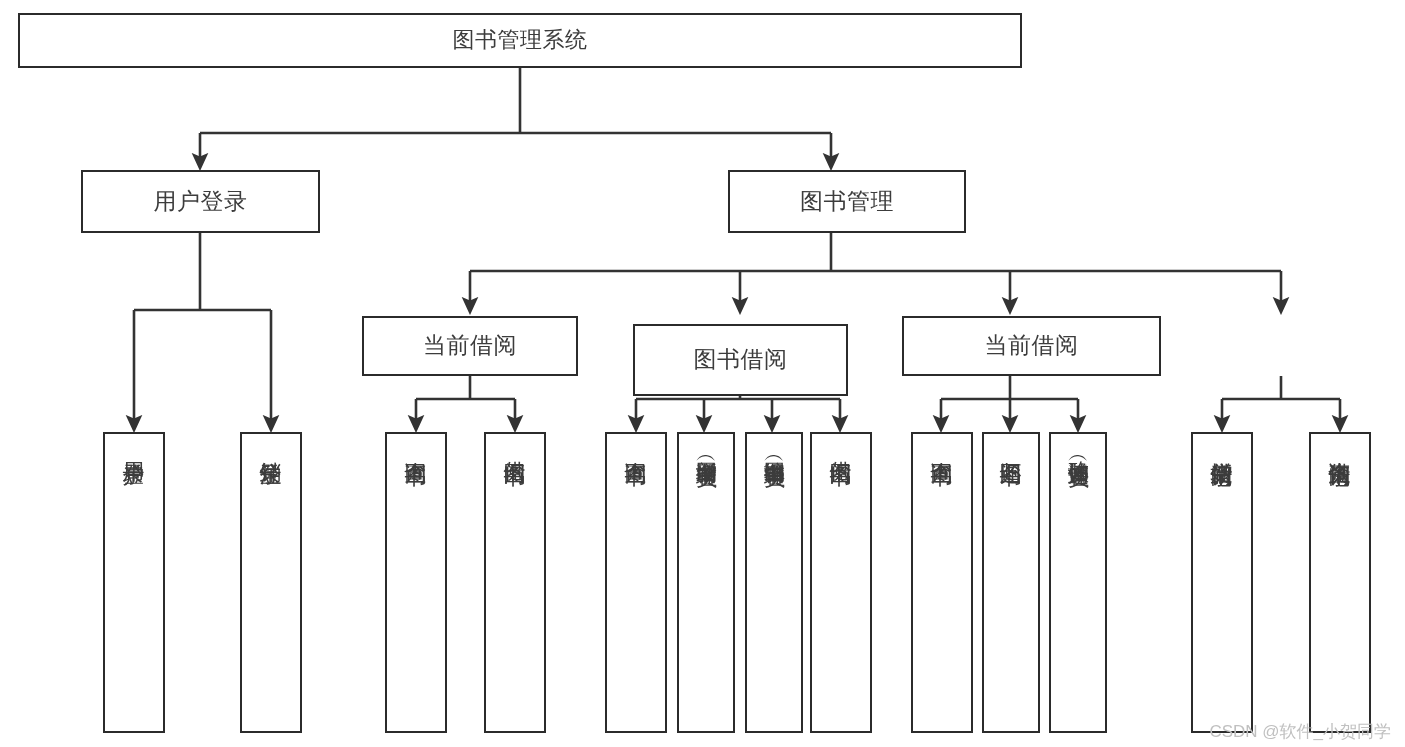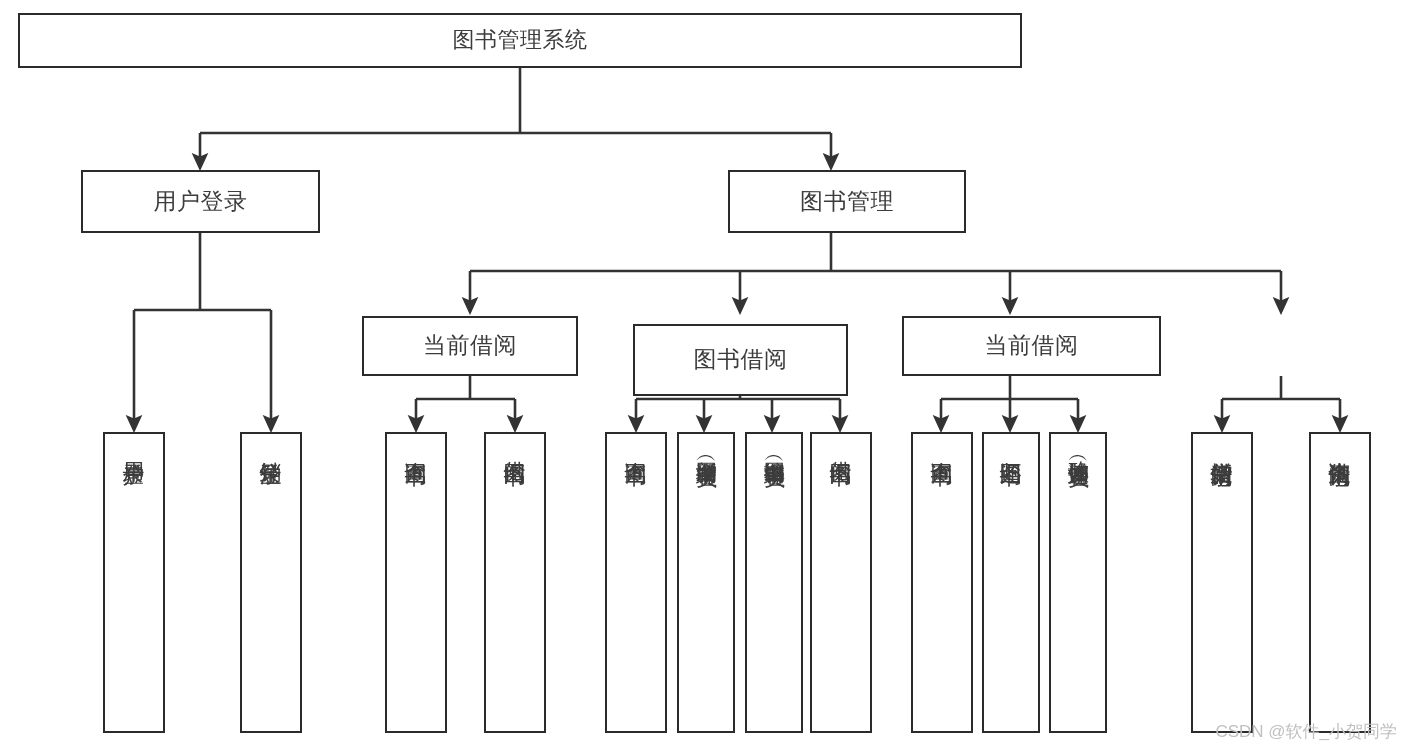--- a/index.html
+++ b/index.html
@@ -58,21 +58,21 @@
   }
   .node.vertical.tall-text .vtext {
     font-size: 21px;
     line-height: 1.38;
   }
   .node.root {
     font-size: 22px;
   }
   .watermark {
     position: absolute;
-    right: 8px;
+    right: 14px;
     bottom: 4px;
     font-size: 17px;
     color: #c0c0c0;
     z-index: 5;
     white-space: nowrap;
     font-family: "Liberation Sans", "DejaVu Sans", sans-serif;
   }
 </style>
 </head>
 <body>

